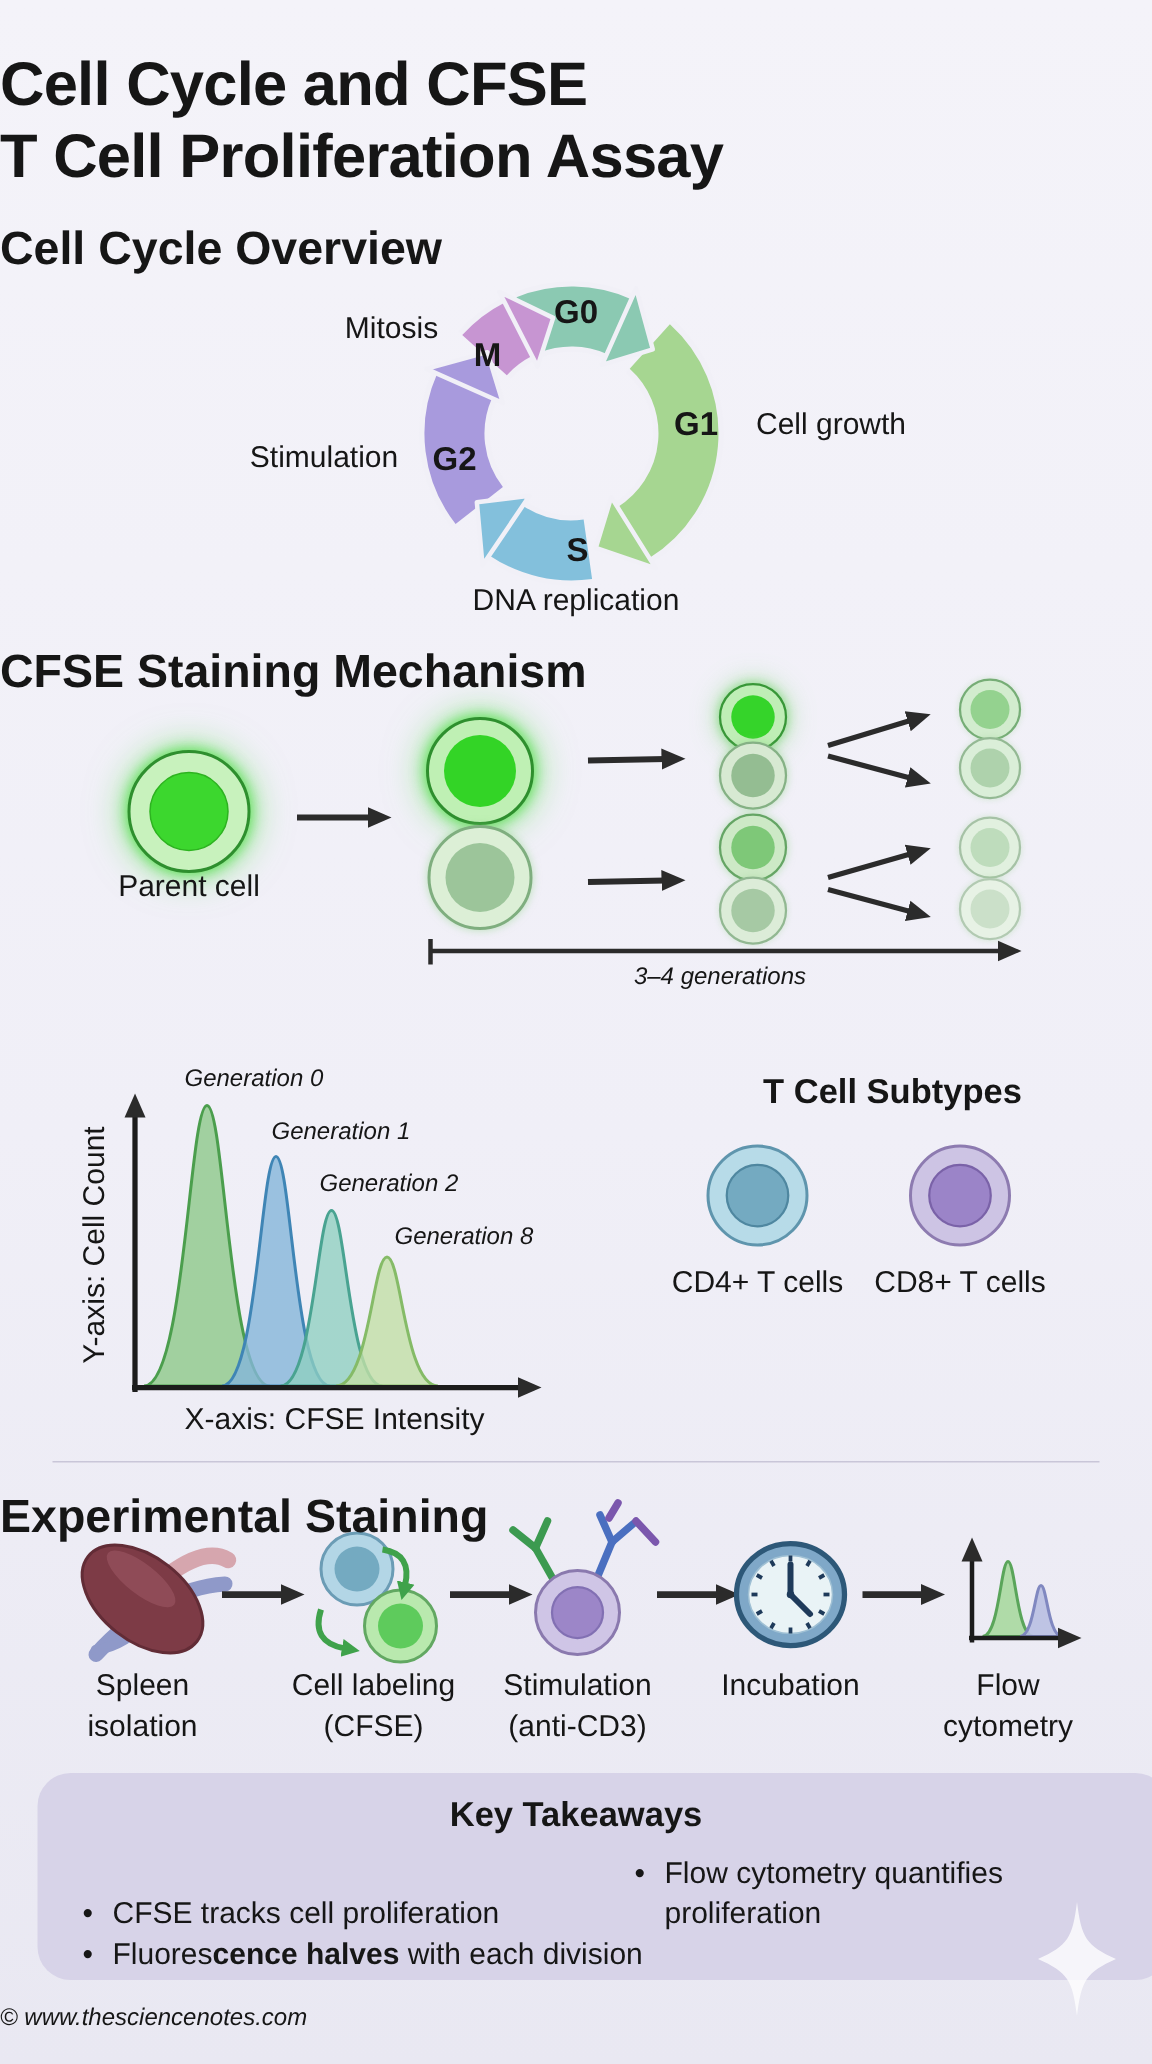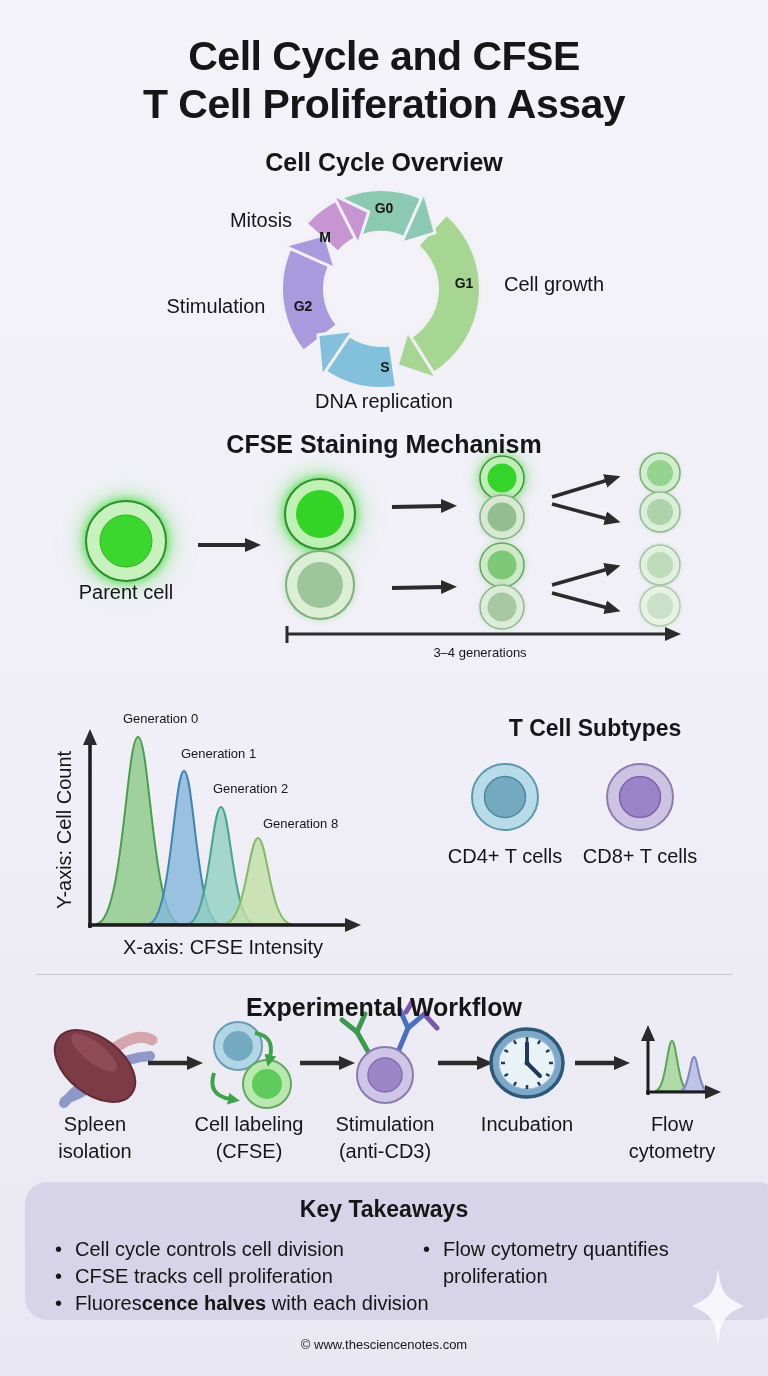--- a/index.html
+++ b/index.html
@@ -3,26 +3,26 @@
 <meta charset="utf-8">
 <style>
   html,body{margin:0;padding:0;}
   body{font-family:"Liberation Sans",sans-serif;color:#161616;}
   #page{position:relative;width:768px;height:1376px;overflow:hidden;
         background:linear-gradient(180deg,#f4f3f9 0%,#f0eff7 55%,#e9e8f2 100%);}
   .abs{position:absolute;}
   .cx{transform:translateX(-50%);white-space:nowrap;text-align:center;}
   .cc{transform:translate(-50%,-50%);white-space:nowrap;}
   .h1{font-size:41px;font-weight:700;letter-spacing:-0.5px;}
-  .h2{font-size:25px;font-weight:700;}
+  .h2{font-size:31px;font-weight:700;}
   .h3{font-size:23px;font-weight:700;}
   .label{font-size:20px;}
-  .label-s{font-size:13px;}
-  .phase{font-size:14px;font-weight:700;}
-  .center-row{left:0;right:0;text-align:center;}
+  .label-s{font-size:16px;font-style:italic;}
+  .phase{font-size:22px;font-weight:700;}
+  .center-row{left:0;right:0;}
   svg{display:block;}
   #gfx{position:absolute;left:0;top:0;z-index:1;}
   .txt{z-index:2;}
   .rot{transform:translate(-50%,-50%) rotate(-90deg);white-space:nowrap;}
   #takeaways-box{position:absolute;left:25px;top:1182px;width:718px;height:138px;
     background:#d7d3e8;border-radius:22px;z-index:2;padding-left:36px;}
   .tk-item{position:absolute;font-size:20px;white-space:nowrap;}
   .tk-bullet{display:inline-block;width:20px;}
   .glow-s{filter:drop-shadow(0 0 5px rgba(70,220,60,0.95)) drop-shadow(0 0 12px rgba(70,220,60,0.55));}
   .glow-m{filter:drop-shadow(0 0 4px rgba(100,210,90,0.7)) drop-shadow(0 0 9px rgba(100,210,90,0.4));}
@@ -260,37 +260,34 @@
   <div class="abs txt label-s" style="left:263px;top:816px">Generation 8</div>
   <div class="abs txt rot label" style="left:64px;top:830px">Y-axis: Cell Count</div>
   <div class="abs txt cc label" style="left:223px;top:947px">X-axis: CFSE Intensity</div>
 
   <div class="abs txt cc h3" style="left:595px;top:728px">T Cell Subtypes</div>
   <div class="abs txt cc label" style="left:505px;top:856px">CD4+ T cells</div>
   <div class="abs txt cc label" style="left:640px;top:856px">CD8+ T cells</div>
 
   <div class="abs txt" style="left:35px;top:974px;width:698px;border-top:1.5px solid #c9c6d8"></div>
 
-  <div class="abs txt center-row h2" style="top:993px">Experimental Workflow</div>
+  <div class="abs txt center-row h2" style="top:993px">Experimental Staining</div>
 
   <div class="abs txt cx label" style="left:95px;top:1113px">Spleen</div>
   <div class="abs txt cx label" style="left:95px;top:1140px">isolation</div>
   <div class="abs txt cx label" style="left:249px;top:1113px">Cell labeling</div>
   <div class="abs txt cx label" style="left:249px;top:1140px">(CFSE)</div>
   <div class="abs txt cx label" style="left:385px;top:1113px">Stimulation</div>
   <div class="abs txt cx label" style="left:385px;top:1140px">(anti-CD3)</div>
   <div class="abs txt cx label" style="left:527px;top:1113px">Incubation</div>
   <div class="abs txt cx label" style="left:672px;top:1113px">Flow</div>
   <div class="abs txt cx label" style="left:672px;top:1140px">cytometry</div>
 
   <div id="takeaways-box">
     <div class="abs cx h3" style="left:359px;top:14px">Key Takeaways</div>
-    <div class="tk-item" style="left:30px;top:56px">
-      <span class="tk-bullet">•</span><span>Cell cycle controls cell division</span>
-    </div>
     <div class="tk-item" style="left:30px;top:83px">
       <span class="tk-bullet">•</span><span>CFSE tracks cell proliferation</span>
     </div>
     <div class="tk-item" style="left:30px;top:110px">
       <span class="tk-bullet">•</span><span>Fluores</span><span style="font-weight:700">cence halves</span><span> with each division</span>
     </div>
     <div class="tk-item" style="left:398px;top:56px">
       <span class="tk-bullet">•</span><span>Flow cytometry quantifies</span>
     </div>
     <div class="tk-item" style="left:418px;top:83px">

